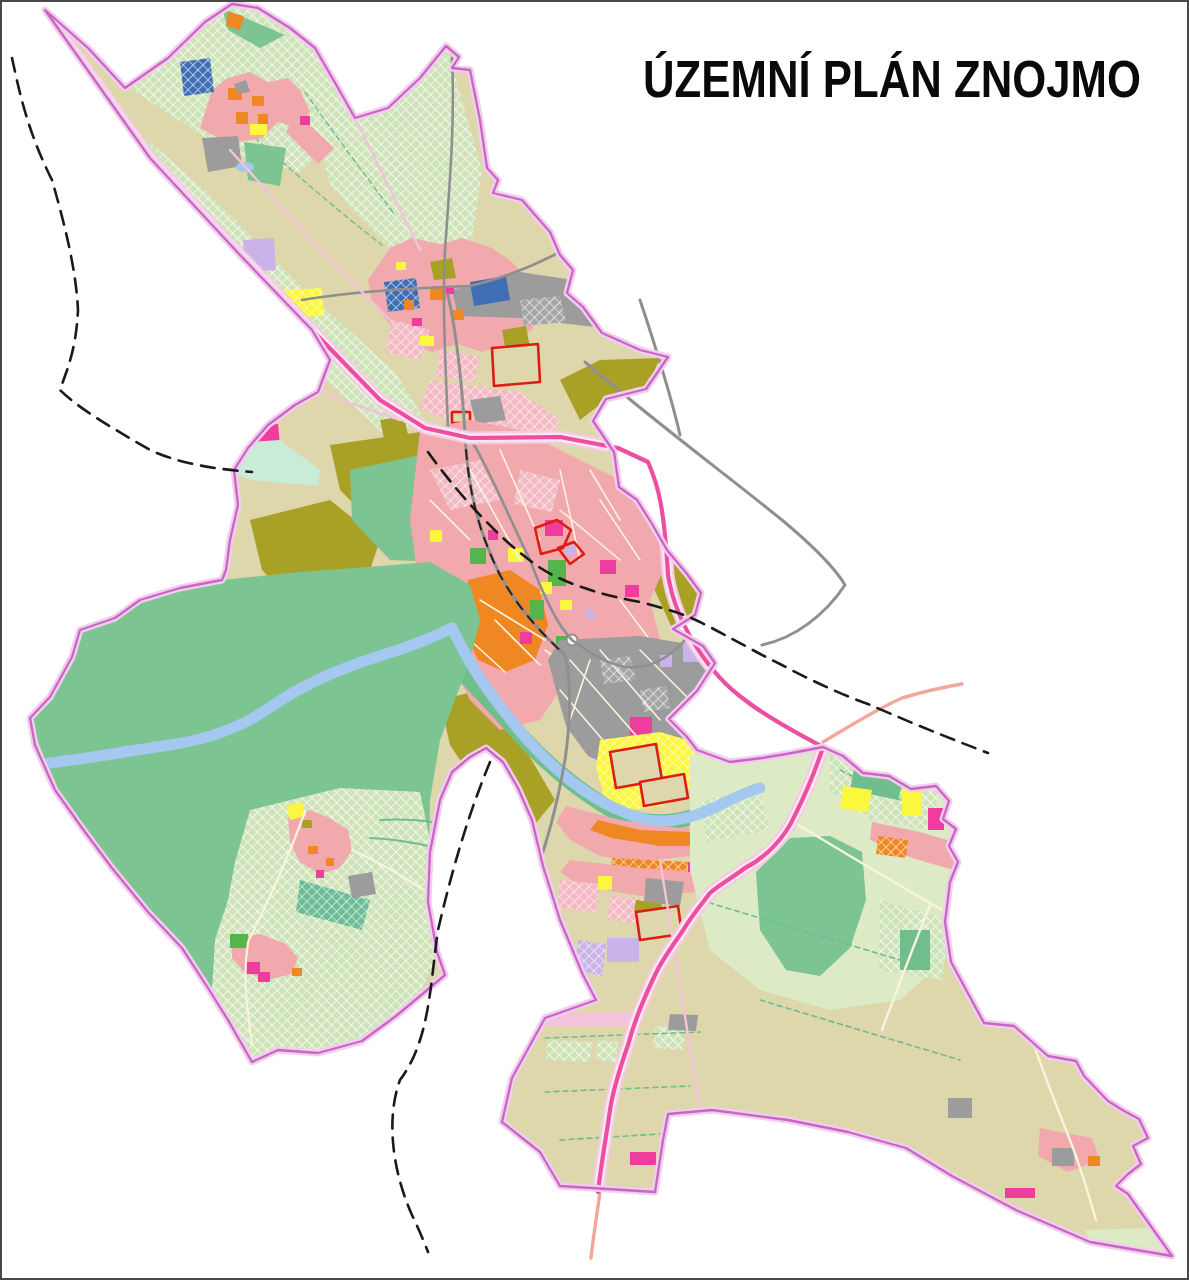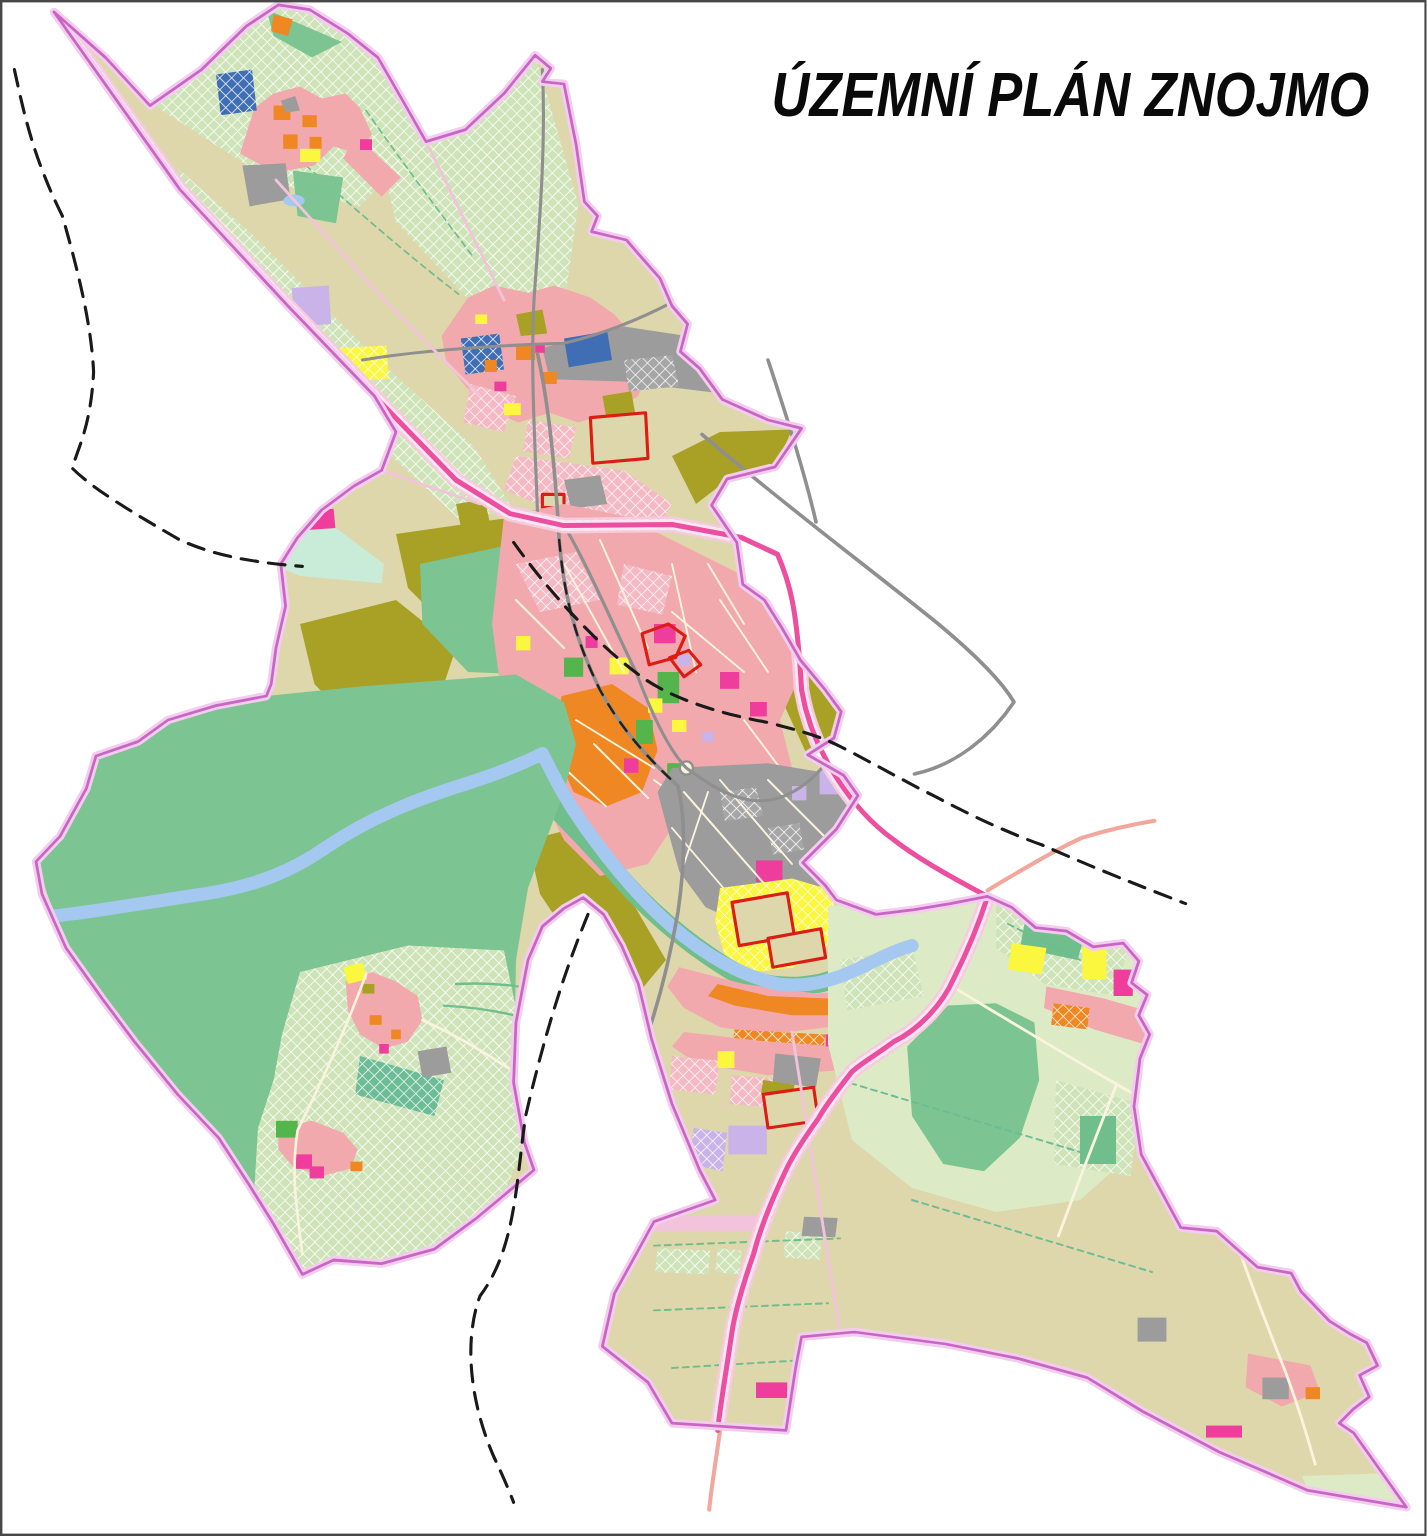--- a/index.html
+++ b/index.html
@@ -1,17 +1,17 @@
 <!DOCTYPE html>
 <html style="--background: #ffffff; --beige: #ded7ab; --lightgreen: #dcebc6; --hatchgreen: #cfe3b8; --forest: #7cc492; --midgreen: #6fbe8c; --parkgreen: #55b54d; --mint: #c9ecd8; --olive: #a9a125; --pink: #f2a9ad; --rose: #f4b9c3; --orange: #ef8722; --magenta: #ee3d9d; --yellow: #fbf63e; --lavender: #c9b3e8; --blue: #3f6eb5; --teal: #6cbc96; --water: #a5c8f0; --gray: #9c9c9c; --grayhatch: #a6a6a6; --cream: #faf3dd; --red: #dd1c14; --highway: #ec4f9f; --highwayband: #f6cbe2; --roadgray: #8f8f8f; --roadpink: #f2c3da; --roadsalmon: #f2a69c; --boundary: #c966c4; --boundaryhalo: #f2cdee; --dash: #1a1a1a; --border: #484848;"><head>
 <meta charset="utf-8">
 <style>
   html,body{margin:0;padding:0;background:#fff;}
   .stage{position:relative;width:1189px;height:1280px;background:var(--background,#fff);overflow:hidden;
-         font-family:"Liberation Sans",sans-serif;font-style:italic;}
+         font-family:"Liberation Sans",sans-serif;}
   svg{position:absolute;left:0;top:0;}
   .title{font-family:"Liberation Sans",sans-serif;font-weight:700;font-size:52px;fill:#0a0a0a;}
   
   .f-beige{fill:var(--beige)} .f-lgreen{fill:var(--lightgreen)} .f-forest{fill:var(--forest)}
   .f-mid{fill:var(--midgreen)} .f-park{fill:var(--parkgreen)} .f-mint{fill:var(--mint)}
   .f-olive{fill:var(--olive)} .f-pink{fill:var(--pink)} .f-orange{fill:var(--orange)}
   .f-mag{fill:var(--magenta)} .f-yellow{fill:var(--yellow)} .f-lav{fill:var(--lavender)}
   .f-blue{fill:var(--blue)} .f-water{fill:var(--water)} .f-gray{fill:var(--gray)}
   .f-cream{fill:var(--cream)} .f-rpink{fill:var(--roadpink)}
   .f-redparcel{fill:var(--beige);stroke:var(--red);stroke-width:2.6;stroke-linejoin:round}

